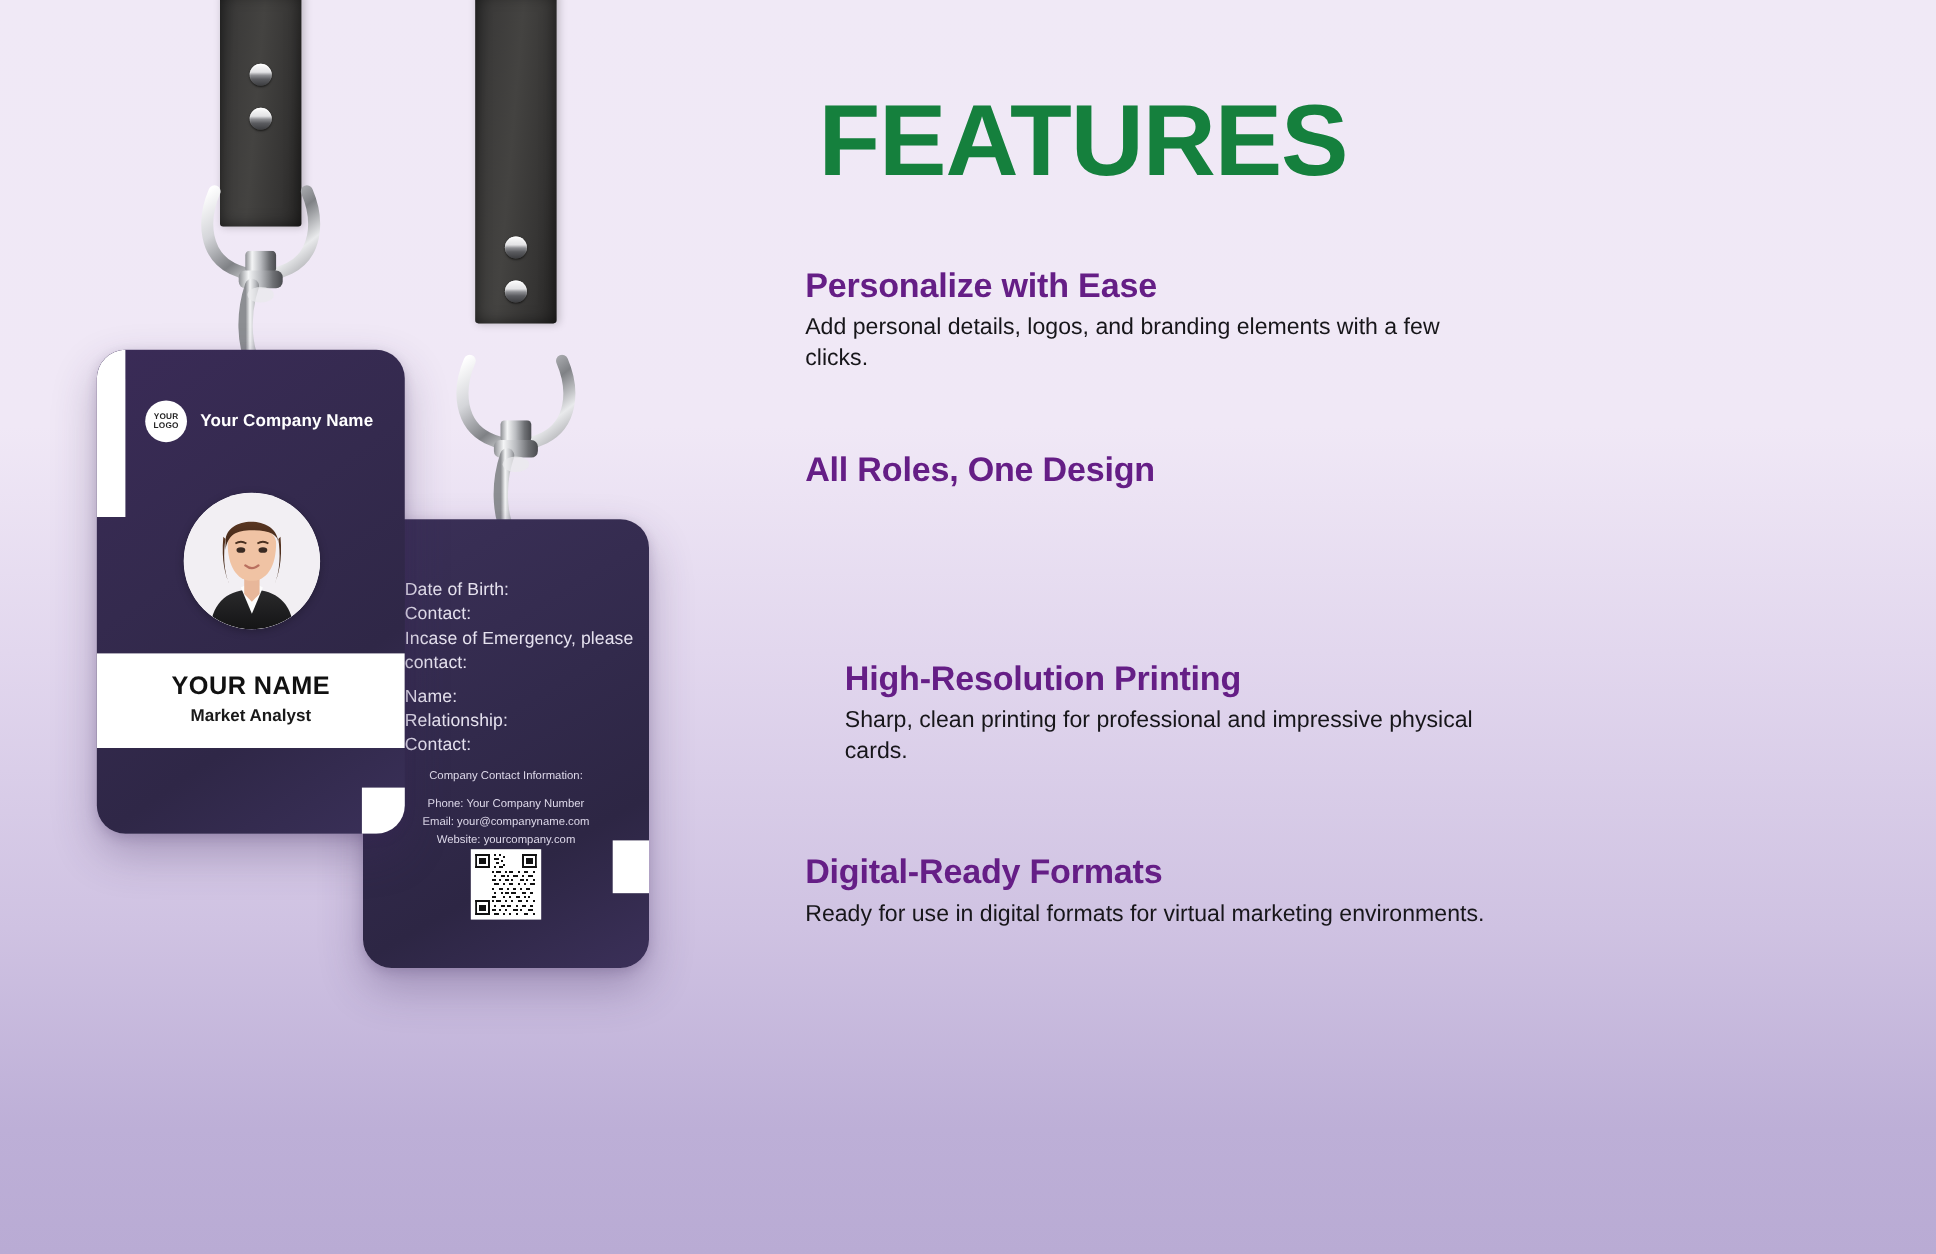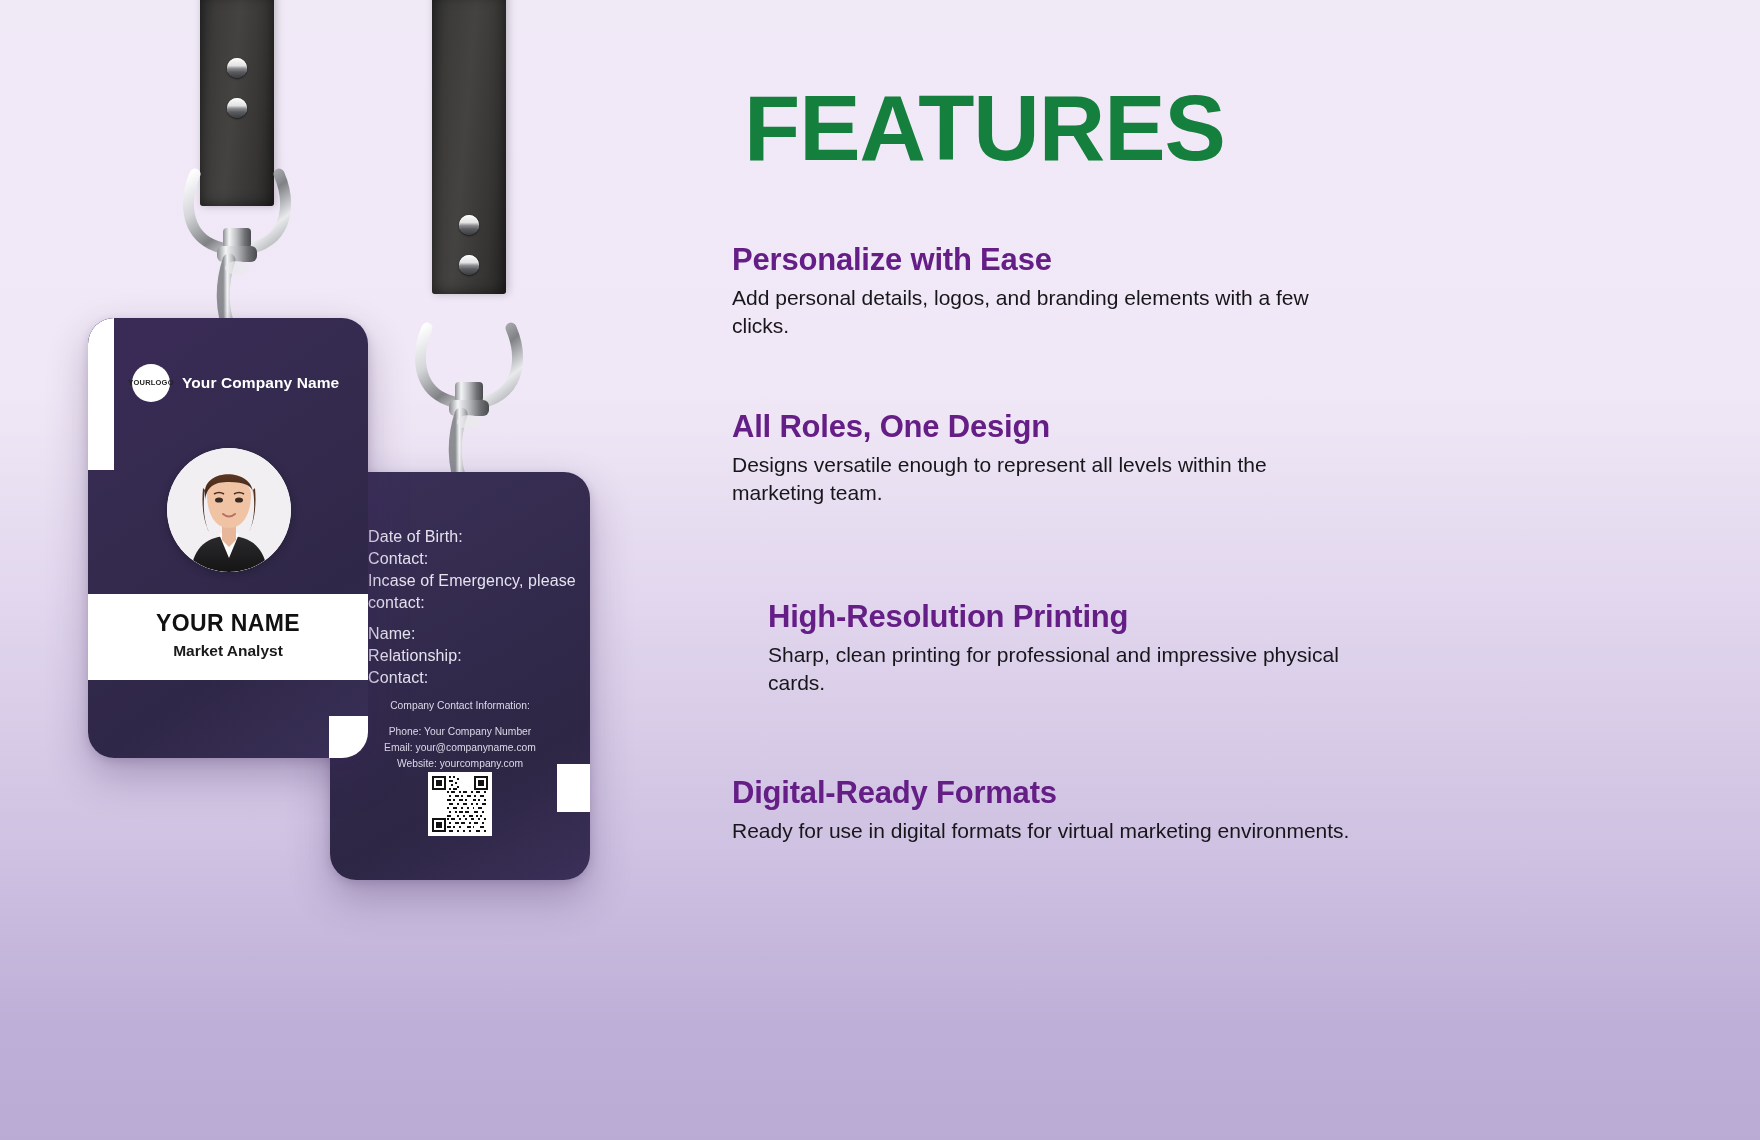--- a/index.html
+++ b/index.html
@@ -39,21 +39,21 @@
   .card-back{
     width:260px;height:408px;left:330px;top:472px;
     background:linear-gradient(150deg,#3b3058 0%,#322a4c 45%,#2d2644 72%,#3b3059 100%);
   }
   .sidebar-white{position:absolute;left:0;top:0;width:26px;height:152px;background:#fff;border-top-left-radius:26px;}
   .sidebar-white-b{position:absolute;left:0;top:0;width:24px;height:236px;background:#fff;border-top-left-radius:26px;}
 
   .logo-row{position:absolute;left:44px;top:46px;display:flex;align-items:center;gap:12px;}
   .logo-circle{
     width:38px;height:38px;border-radius:50%;background:#fff;
-    display:flex;align-items:center;justify-content:center;line-height:1.02;
+    display:flex;flex-direction:column;align-items:center;justify-content:center;line-height:1.02;
   }
   .logo-circle span{font-size:7.5px;font-weight:700;color:#232323;letter-spacing:.2px;}
   .company-name{color:#fff;font-size:15.5px;font-weight:700;letter-spacing:.1px;white-space:nowrap;}
 
   .photo{
     position:absolute;left:79px;top:130px;width:124px;height:124px;border-radius:50%;
     background:#fff;overflow:hidden;box-shadow:0 2px 8px rgba(0,0,0,.25);
   }
   .photo svg{display:block;}
 
@@ -320,21 +320,20 @@
 
   <div class="features">
     <h1>FEATURES</h1>
 
     <div class="feat f0">
       <h2>Personalize with Ease</h2>
       <p>Add personal details, logos, and branding elements with a few clicks.</p>
     </div>
     <div class="feat f1">
       <h2>All Roles, One Design</h2>
-      <p>Designs versatile enough to represent all levels within the marketing team.</p>
     </div>
     <div class="feat f2">
       <h2>High-Resolution Printing</h2>
       <p>Sharp, clean printing for professional and impressive physical cards.</p>
     </div>
     <div class="feat f3">
       <h2>Digital-Ready Formats</h2>
       <p>Ready for use in digital formats for virtual marketing environments.</p>
     </div>
   </div>

